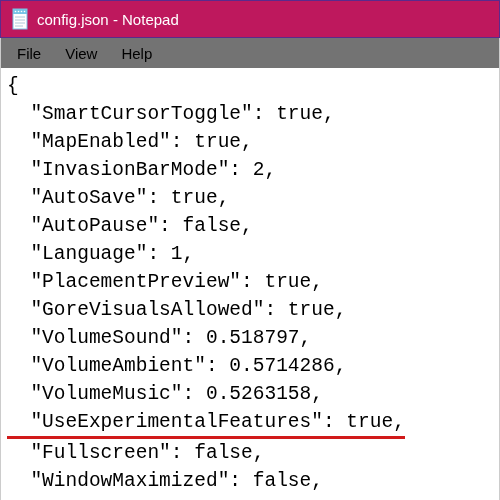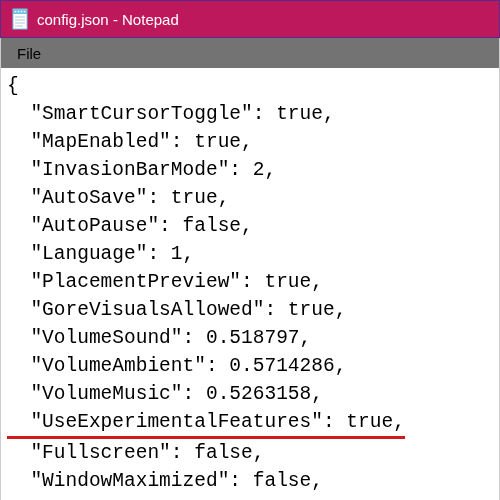--- a/index.html
+++ b/index.html
@@ -79,15 +79,17 @@
       <line x1="5" y1="12" x2="15" y2="12" stroke="#b0c8d8" stroke-width="1"></line>
       <line x1="5" y1="15" x2="15" y2="15" stroke="#b0c8d8" stroke-width="1"></line>
       <line x1="5" y1="18" x2="13" y2="18" stroke="#b0c8d8" stroke-width="1"></line>
     </svg>
   </span>
   <span class="title">config.json - Notepad</span>
 </div>
 
 <div class="menubar">
   <span class="item">File</span>
+  <span class="item">View</span>
+  <span class="item">Help</span>
 </div>
 
 <div class="editor" id="editor"><div class="line">{</div><div class="line">  "SmartCursorToggle": true,</div><div class="line">  "MapEnabled": true,</div><div class="line">  "InvasionBarMode": 2,</div><div class="line">  "AutoSave": true,</div><div class="line">  "AutoPause": false,</div><div class="line">  "Language": 1,</div><div class="line">  "PlacementPreview": true,</div><div class="line">  "GoreVisualsAllowed": true,</div><div class="line">  "VolumeSound": 0.518797,</div><div class="line">  "VolumeAmbient": 0.5714286,</div><div class="line">  "VolumeMusic": 0.5263158,</div><div class="line"><span class="underline-red">  "UseExperimentalFeatures": true,</span></div><div class="line">  "Fullscreen": false,</div><div class="line">  "WindowMaximized": false,</div></div>
 
 </body></html>

